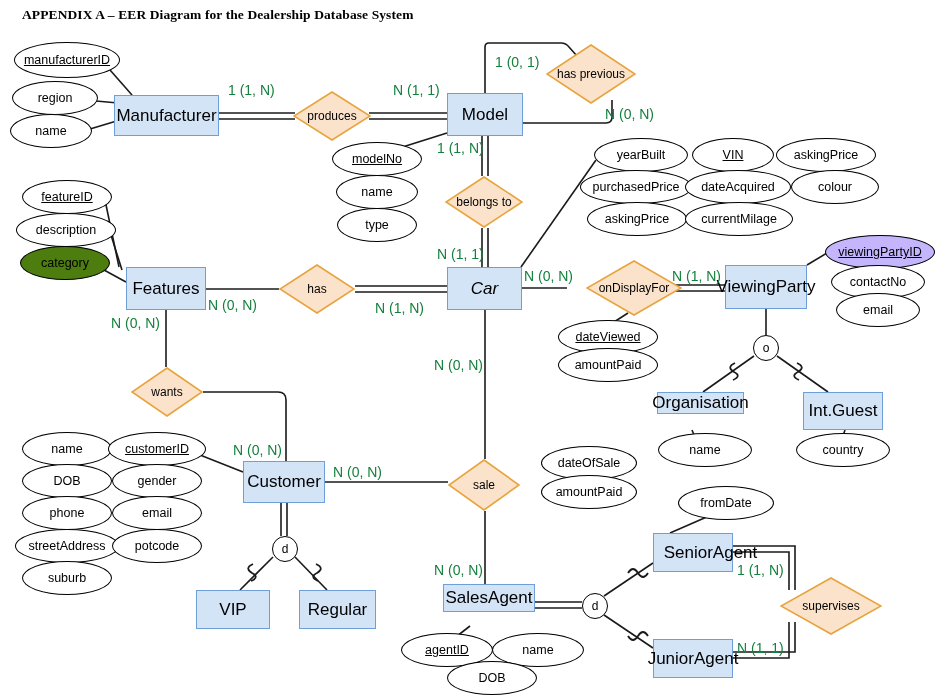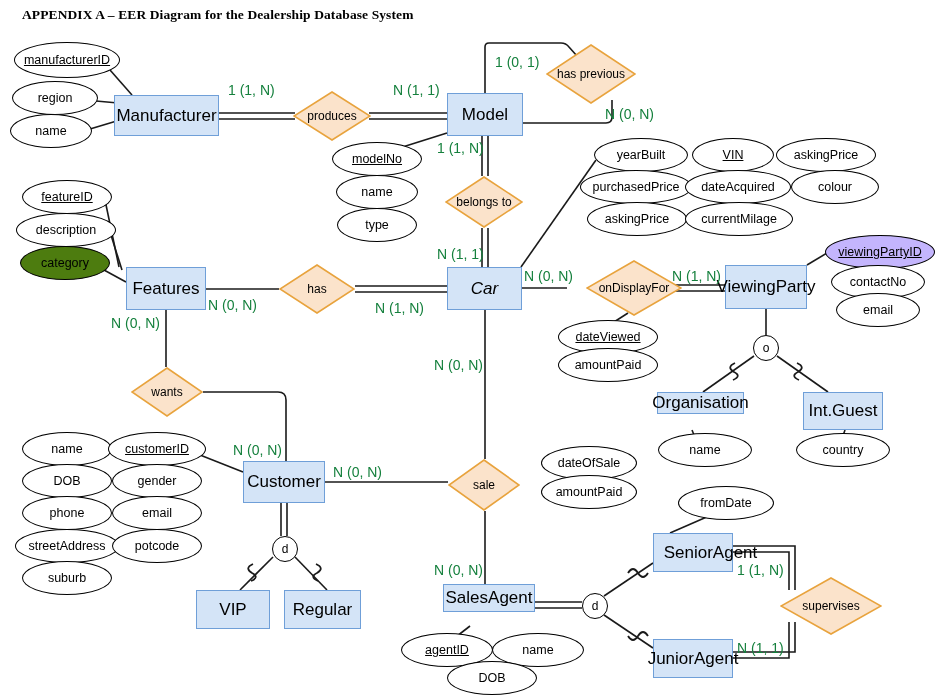--- a/index.html
+++ b/index.html
@@ -129,21 +129,21 @@
   </div>
 <div class="node entity" style="left: 803px; top: 392px; width: 80px; height: 38px; background: rgb(212, 228, 247); border-color: rgb(111, 159, 216);">
     <span>Int.Guest</span>
   </div>
 <div class="node entity" style="left: 243px; top: 461px; width: 82px; height: 42px; background: rgb(212, 228, 247); border-color: rgb(111, 159, 216);">
     <span>Customer</span>
   </div>
 <div class="node entity" style="left: 196px; top: 590px; width: 74px; height: 39px; background: rgb(212, 228, 247); border-color: rgb(111, 159, 216);">
     <span>VIP</span>
   </div>
-<div class="node entity" style="left: 284px; top: 590px; width: 77px; height: 39px; background: rgb(212, 228, 247); border-color: rgb(111, 159, 216);">
+<div class="node entity" style="left: 299px; top: 590px; width: 77px; height: 39px; background: rgb(212, 228, 247); border-color: rgb(111, 159, 216);">
     <span>Regular</span>
   </div>
 <div class="node entity" style="left: 443px; top: 584px; width: 92px; height: 28px; background: rgb(212, 228, 247); border-color: rgb(111, 159, 216);">
     <span>SalesAgent</span>
   </div>
 <div class="node entity" style="left: 653px; top: 533px; width: 80px; height: 39px; background: rgb(212, 228, 247); border-color: rgb(111, 159, 216); padding-left: 35px;">
     <span>SeniorAgent</span>
   </div>
 <div class="node entity" style="left: 653px; top: 639px; width: 80px; height: 39px; background: rgb(212, 228, 247); border-color: rgb(111, 159, 216);">
     <span>JuniorAgent</span>

